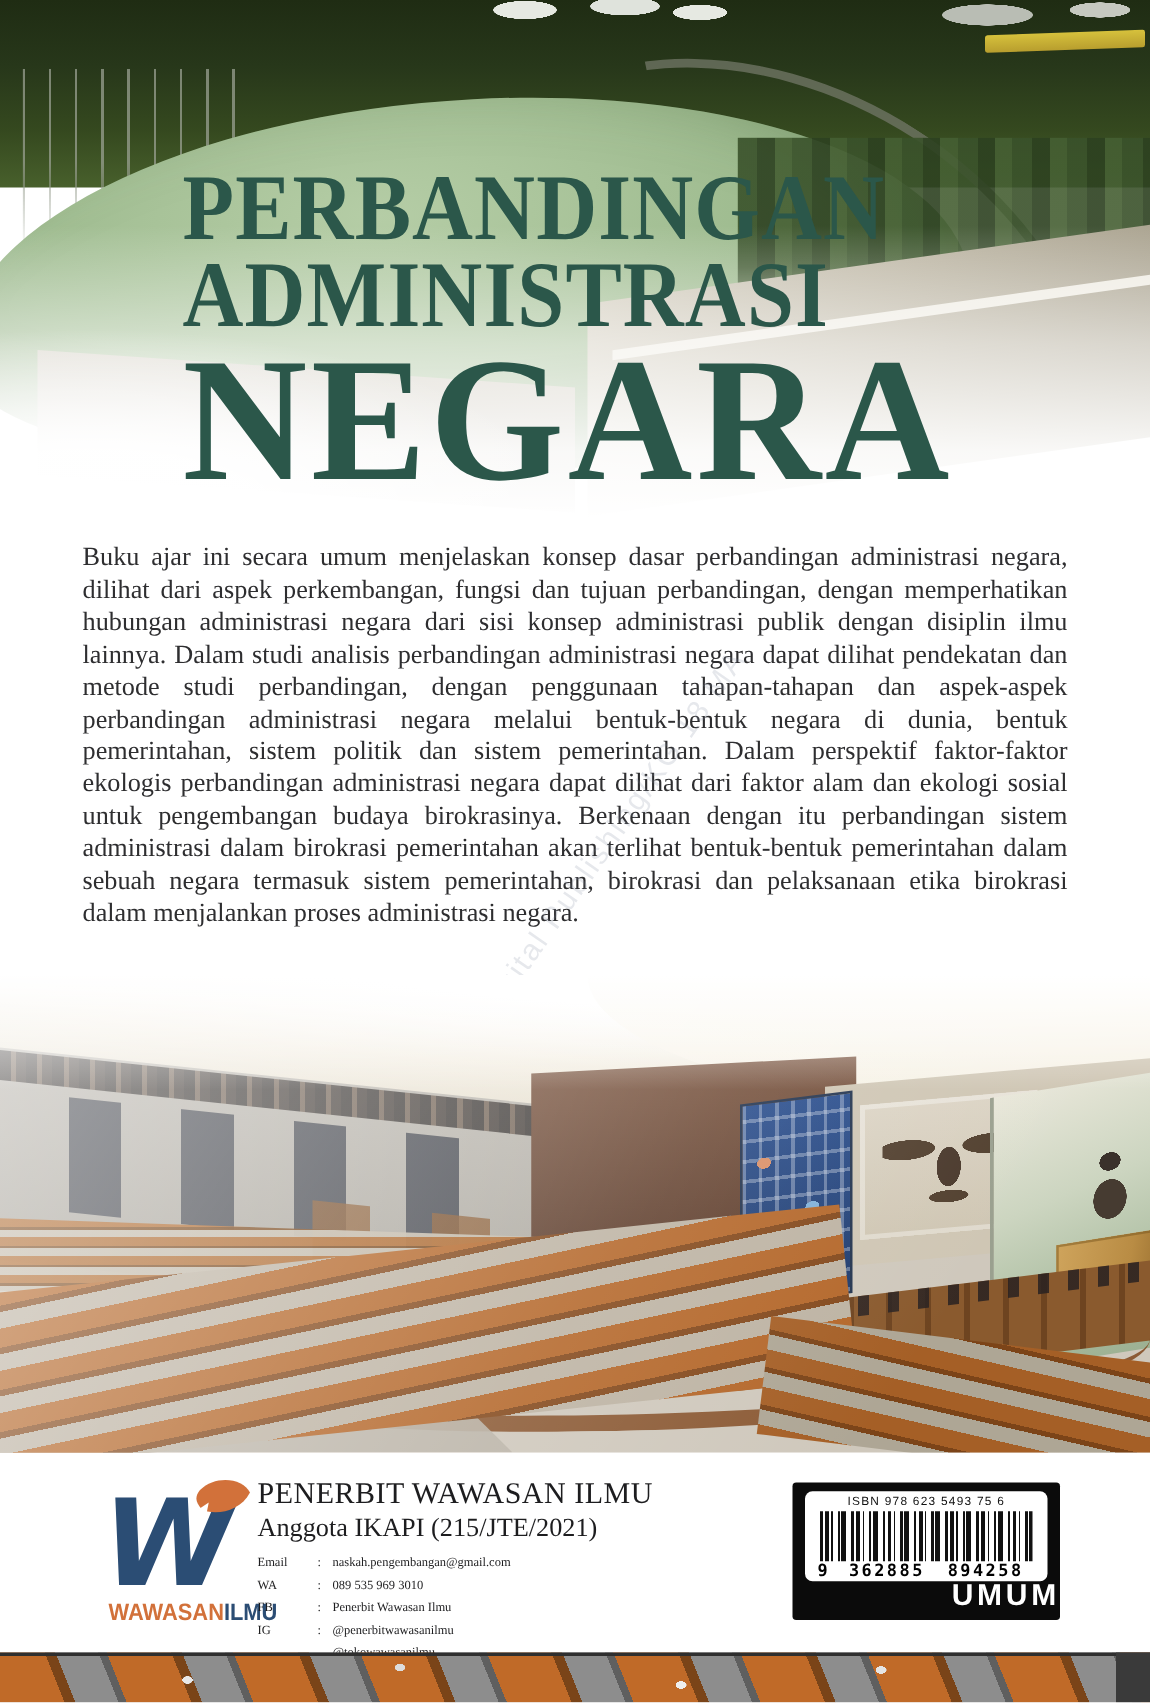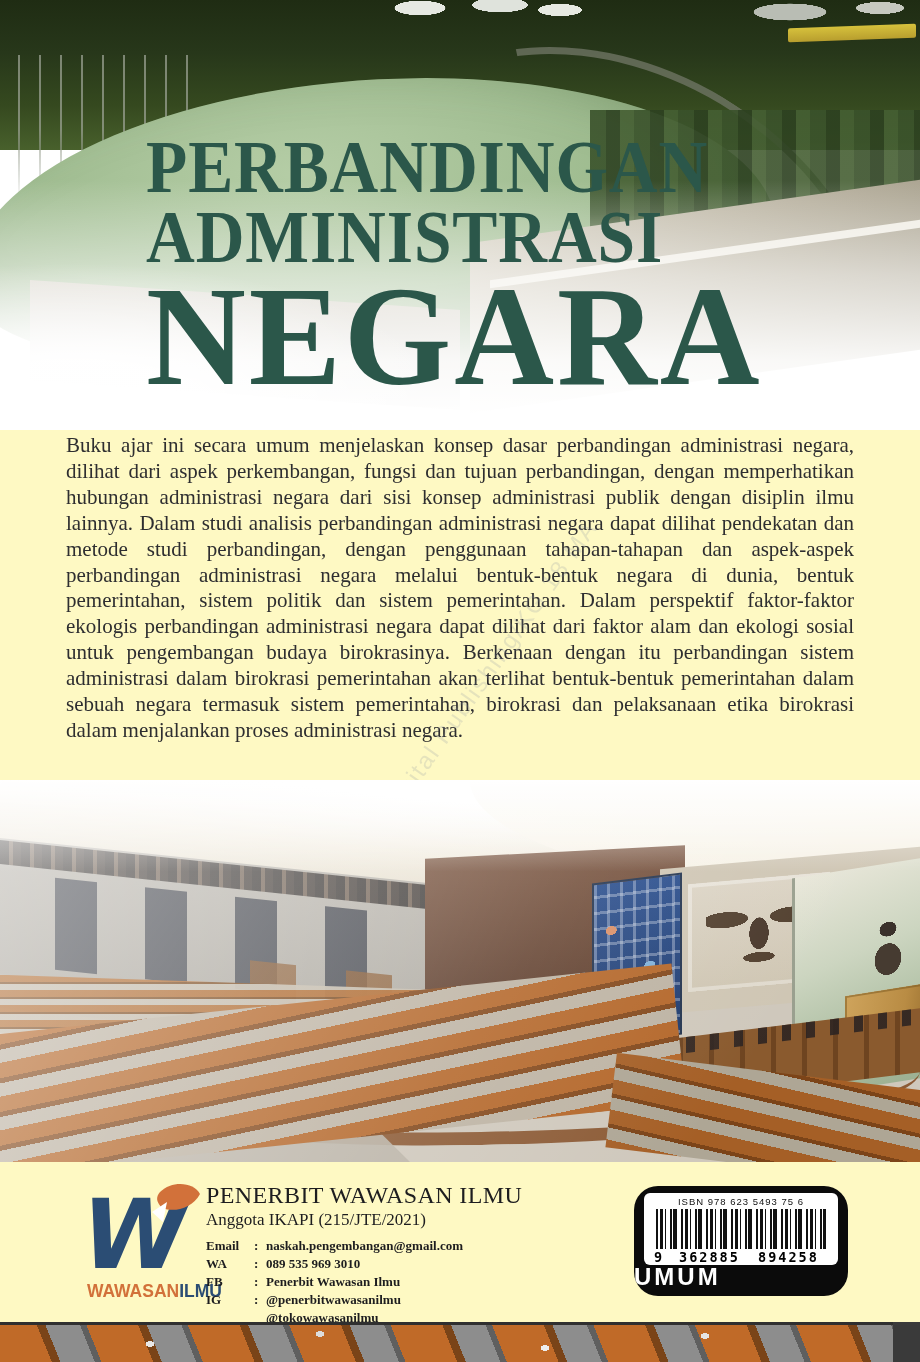--- a/index.html
+++ b/index.html
@@ -1,16 +1,16 @@
 <!DOCTYPE html>
 <html><head>
 <meta charset="utf-8">
 <style>
   html,body{margin:0;padding:0;background:#e9e9e9;}
-  .page{position:relative;width:920px;height:1362px;margin:0 auto;background:#fef9c3;
+  .page{position:relative;width:920px;height:1362px;margin:0 auto;background:#ffffff;
         overflow:hidden;font-family:"Liberation Serif",serif;}
 
   
   .photo-top{position:absolute;left:0;top:0;width:920px;height:430px;overflow:hidden;background:#fff;}
   .treeline{position:absolute;left:0;top:0;width:920px;height:150px;
     background:linear-gradient(180deg,#1f2c13 0%,#27371a 35%,#35491f 70%,#48602c 100%);}
   .sky-patches{position:absolute;left:0;top:0;width:920px;height:60px;
     background:
       radial-gradient(42px 12px at 420px 8px,#e6e9e2 0 60%,transparent 61%),
       radial-gradient(46px 12px at 500px 5px,#dfe3dc 0 60%,transparent 61%),
@@ -135,39 +135,39 @@
 
   
   .logo{position:absolute;left:82px;top:1180px;width:122px;height:122px;}
   .logo-word{position:absolute;left:0;bottom:0;width:122px;text-align:center;
     font-family:"Liberation Sans",sans-serif;font-weight:700;font-size:19px;
     letter-spacing:0;transform:scaleX(.92);transform-origin:center;white-space:nowrap;}
   .lw-orange{color:#d2713a;} .lw-blue{color:#2b4d74;}
 
   .pubinfo{position:absolute;left:206px;top:1182px;width:430px;color:#1d1d1f;}
   .pub-name{font-size:24px;letter-spacing:.4px;}
-  .pub-member{font-size:17px;margin-top:1px;}
-  .contacts{margin-top:7px;font-size:13px;line-height:18px;font-weight:bold;}
+  .pub-member{font-size:21px;margin-top:1px;}
+  .contacts{margin-top:7px;font-size:10px;line-height:18px;}
   .c-row{display:flex;}
   .c-label{min-width:48px;} .c-sep{min-width:12px;} .c-val{white-space:nowrap;}
 
   .barcode{position:absolute;left:634px;top:1186px;width:214px;height:110px;
-    background:#0b0b0b;border-radius:24px;font-family:"Liberation Sans",sans-serif;}
+    background:#0b0b0b;border-radius:3px;font-family:"Liberation Sans",sans-serif;}
   .bc-white{position:absolute;left:10px;top:7px;width:194px;height:72px;background:#fff;border-radius:6px;
     padding-top:3px;box-sizing:border-box;}
   .bc-isbn{text-align:center;font-size:9.5px;letter-spacing:1px;color:#111;}
   .bc-bars{height:40px;margin:2px 12px 0;
     background:repeating-linear-gradient(90deg,
       #111 0 2px,#fff 2px 4px,#111 4px 7px,#fff 7px 9px,#111 9px 10px,#fff 10px 14px,
       #111 14px 16px,#fff 16px 17px,#111 17px 21px,#fff 21px 25px);}
   .bc-digits{display:flex;margin:0 10px;font-size:13.5px;font-weight:700;color:#000;
     font-family:"DejaVu Sans Mono",monospace;}
   .bc-d1{width:16px;} .bc-d2{flex:1;text-align:center;letter-spacing:2px;}
   .bc-d3{flex:1;text-align:center;letter-spacing:2px;}
-  .bc-cat{position:absolute;left:0;right:0;bottom:5px;text-align:left;color:#fff;
+  .bc-cat{position:absolute;left:0;right:0;bottom:5px;text-align:right;color:#fff;
     font-size:24px;font-weight:700;letter-spacing:3px;}
 
   
   .photo-bottom{position:absolute;left:0;top:1322px;width:920px;height:40px;
     background:
       linear-gradient(90deg,transparent 0 893px,#3a3a3a 893px 920px),
       linear-gradient(180deg,#2f2f2f 0 3px,transparent 3px),
       radial-gradient(7px 5px at 150px 22px,#e8e8e8 0 60%,transparent 61%),
       radial-gradient(7px 5px at 320px 12px,#ddd 0 60%,transparent 61%),
       radial-gradient(7px 5px at 545px 26px,#eee 0 60%,transparent 61%),

